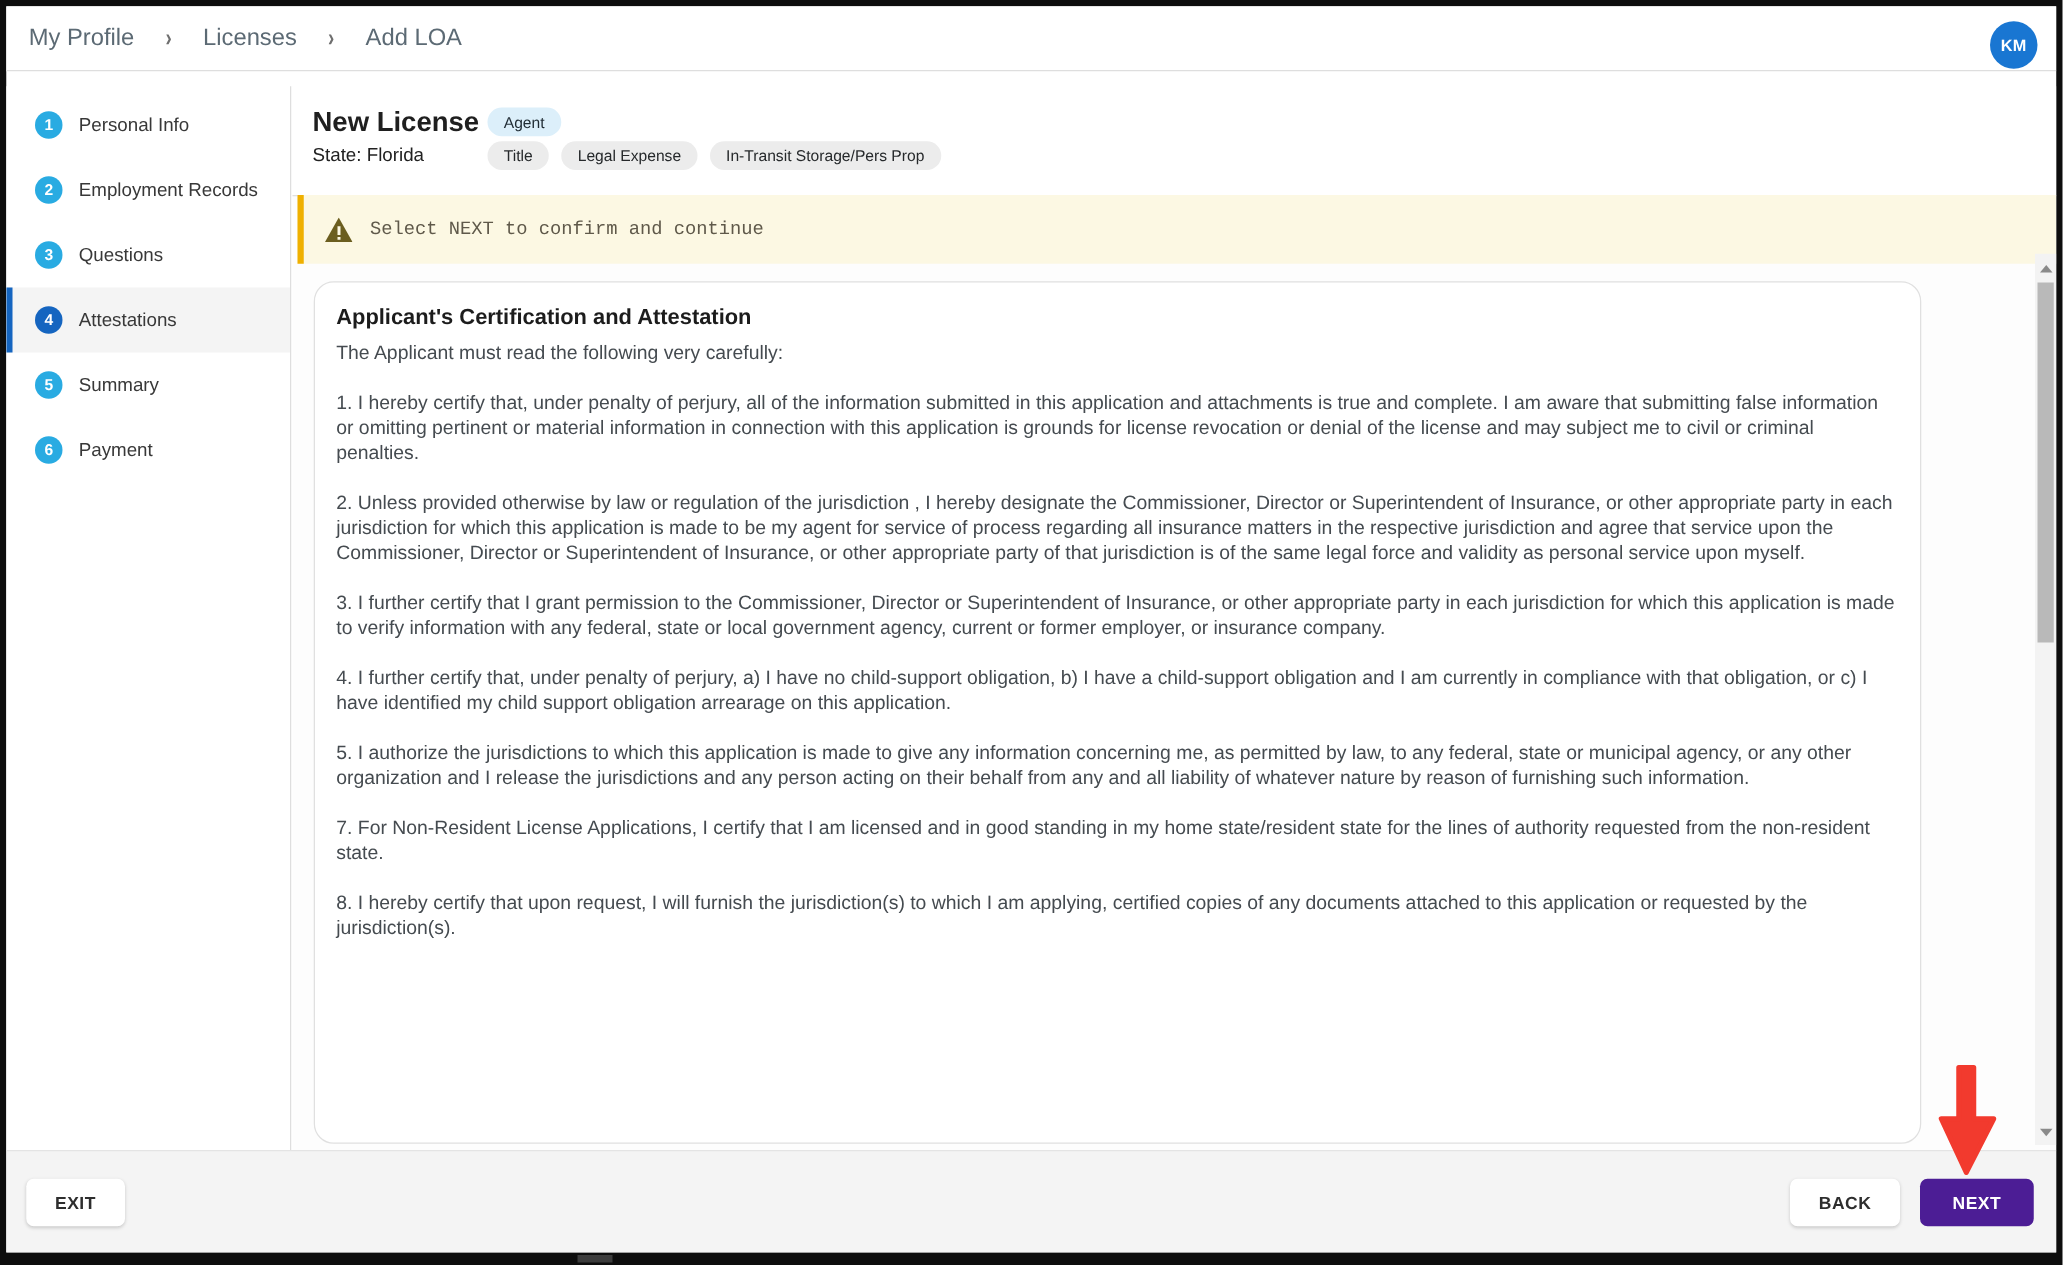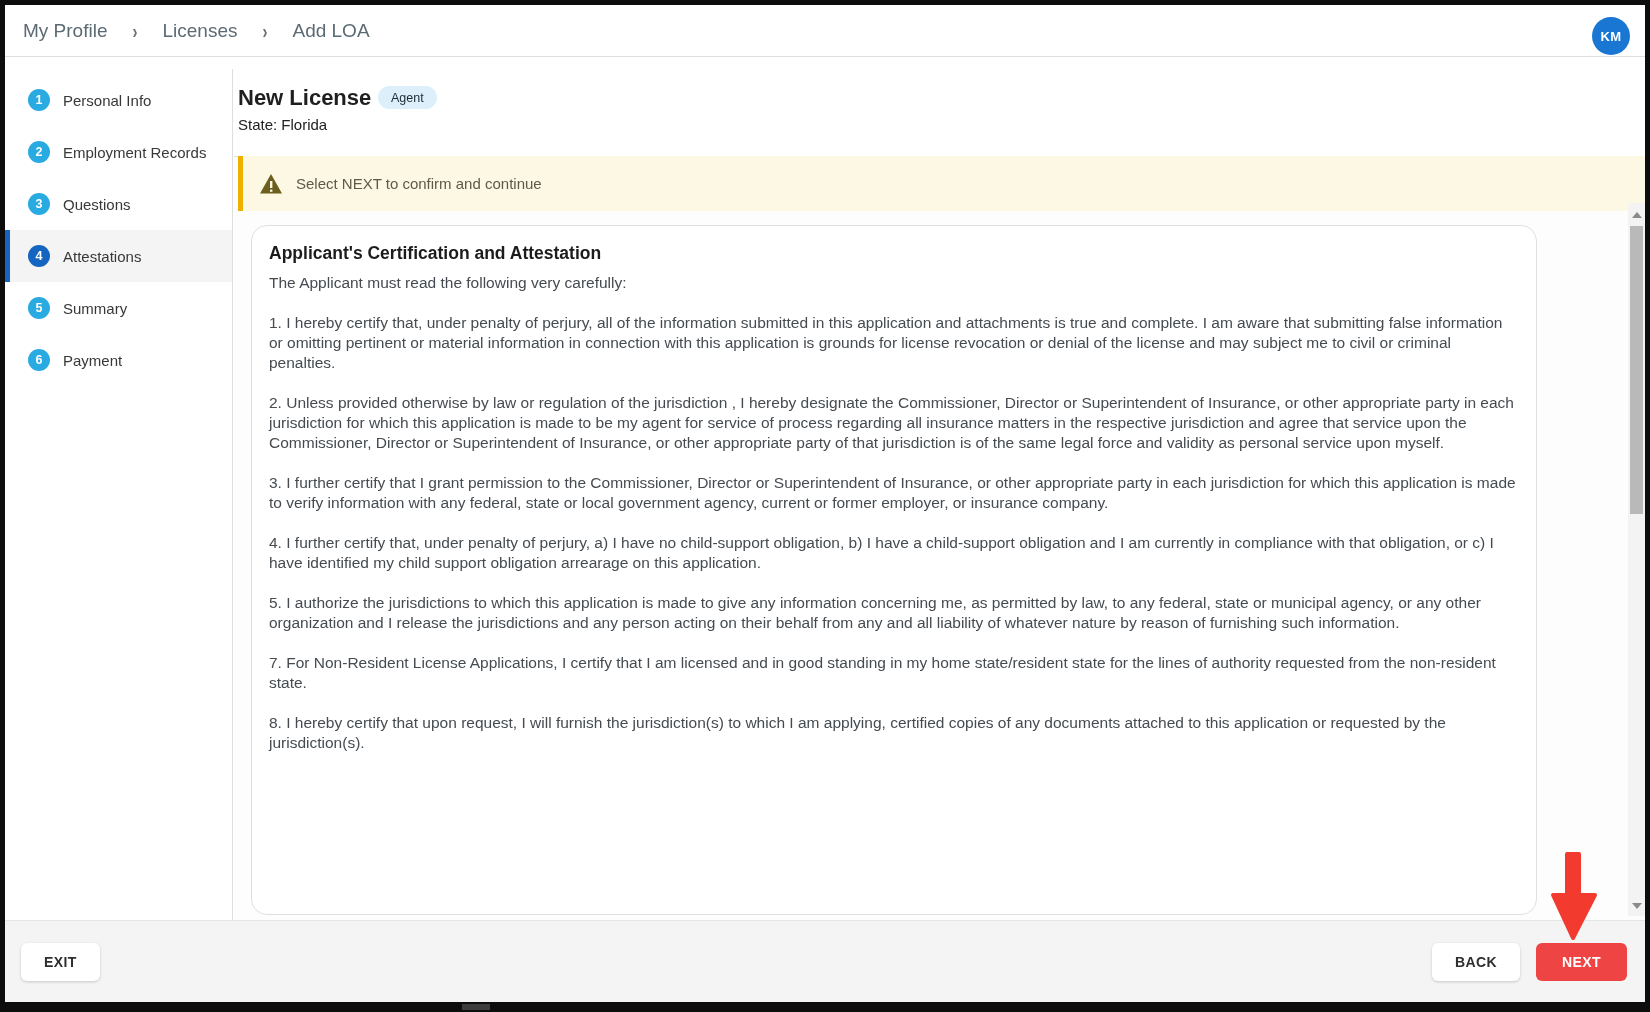--- a/index.html
+++ b/index.html
@@ -45,39 +45,39 @@
     display: flex; align-items: center; justify-content: center; flex: 0 0 22px;
   }
   .step-label { font-size: 15px; font-weight: 500; color: #383838; }
   .step.active { background: #f4f4f4; border-left: 5px solid #1565c0; padding-left: 18px; }
   .step.active .step-num { background: #1565c0; }
   
   .main { position: absolute; left: 229px; top: 64px; right: 0; height: 851px; background: #fdfdfd; }
   .main-header {
     position: absolute; left: 0; top: 0; right: 0; height: 88px;
     background: #fff; border-bottom: 1px solid #e0e0e0;
-    padding: 14px 0 0 4px;
+    padding: 14px 0 0 16px;
   }
   .mh-grid { display: grid; grid-template-columns: 140px auto; grid-template-rows: 29px 25px; align-items: center; }
   .page-title { font-size: 22px; font-weight: 700; color: #1f1f1f; }
   .state-label { font-size: 15px; font-weight: 500; color: #212121; }
   .pill {
     display: inline-flex; align-items: center; height: 23px; padding: 0 13px;
     border-radius: 12px; background: #ececec; color: #26292b;
     font-size: 12.5px; font-weight: 500; white-space: nowrap;
   }
   .pill.blue { background: #dceffa; color: #1f2b33; }
   .pill-row { display: flex; gap: 10px; }
   
   .alert {
     position: absolute; left: 4px; right: 0; top: 87px; height: 55px;
     background: #fcf8e3; border-left: 5px solid #efb000;
     display: flex; align-items: center; gap: 14px; padding-left: 17px;
   }
-  .alert-text { font-size: 15px; color: #5f594a; }
+  .alert-text { font-size: 15px; color: #5f594a; font-family: Liberation Mono, monospace; }
   
   .card {
     position: absolute; left: 17px; top: 156px; width: 1286px; height: 690px;
     background: #fff; border: 1px solid #e0e0e0; border-radius: 16px;
     padding: 16px 17px; overflow: hidden;
   }
   .card h2 { font-size: 17.5px; font-weight: 700; color: #1c1c1c; line-height: 22px; margin-bottom: 9px; }
   .card .intro { font-size: 15.5px; color: #454b50; line-height: 20px; }
   .card p.att { font-size: 15.5px; color: #454b50; line-height: 20px; margin-top: 20px; }
   
@@ -96,21 +96,21 @@
     position: absolute; left: 0; top: 915px; width: 100%; height: 82px;
     background: #f4f4f4; border-top: 1px solid #e4e4e4;
     display: flex; align-items: center; padding: 0 18px 0 16px;
   }
   .btn {
     height: 38px; border: none; border-radius: 6px; font-family: inherit;
     font-size: 14px; font-weight: 700; letter-spacing: .4px; padding: 0 23px;
     cursor: pointer;
   }
   .btn.light { background: #fff; color: #2e2e2e; box-shadow: 0 1px 3px rgba(0,0,0,.18); }
-  .btn.primary { background: #ef4444; color: #fff; padding: 0 26px; }
+  .btn.primary { background: #4c1d95; color: #fff; padding: 0 26px; }
   .footer .spacer { flex: 1; }
   .footer .gap { width: 16px; }
   
   .red-arrow { position: absolute; left: 1540px; top: 845px; width: 62px; height: 96px; pointer-events: none; z-index: 10; }
   
   .task-light { position: absolute; left: 462px; top: 1004px; width: 28px; height: 6px; background: #3c3c3c; }
 </style>
 </head>
 <body>
 
@@ -154,20 +154,25 @@
     </div>
   </aside>
 
   <section class="main">
 
     <div class="main-header">
       <div class="mh-grid">
         <div class="page-title">New License</div>
         <div><span class="pill blue">Agent</span></div>
         <div class="state-label">State: Florida</div>
+        <div class="pill-row">
+          <span class="pill">Title</span>
+          <span class="pill">Legal Expense</span>
+          <span class="pill">In-Transit Storage/Pers Prop</span>
+        </div>
       </div>
     </div>
 
     <div class="alert">
       <svg width="22" height="20" viewBox="0 0 22 20">
         <path d="M11 0 L22 19.5 L0 19.5 Z" fill="#6b5e1f"></path>
         <rect x="10" y="7" width="2.4" height="7" fill="#fcf8e3"></rect>
         <rect x="10" y="15.6" width="2.4" height="2.2" fill="#fcf8e3"></rect>
       </svg>
       <span class="alert-text">Select NEXT to confirm and continue</span>

